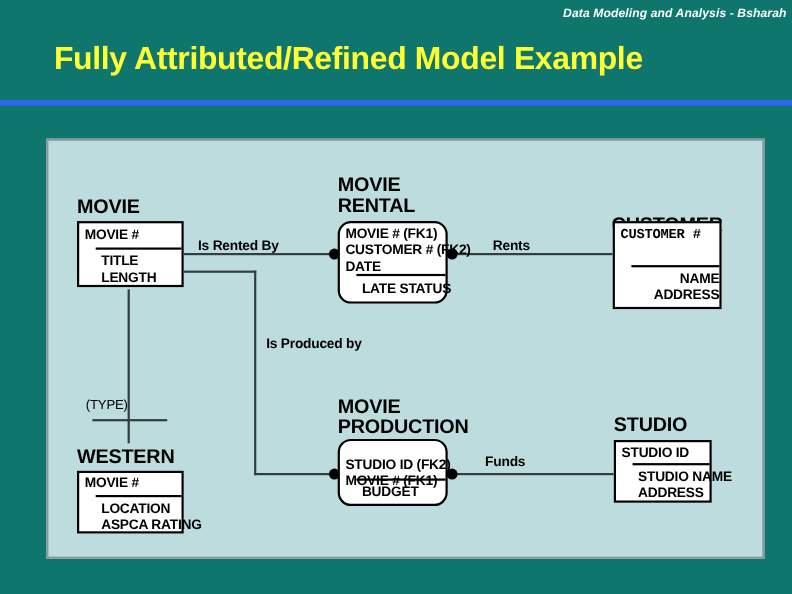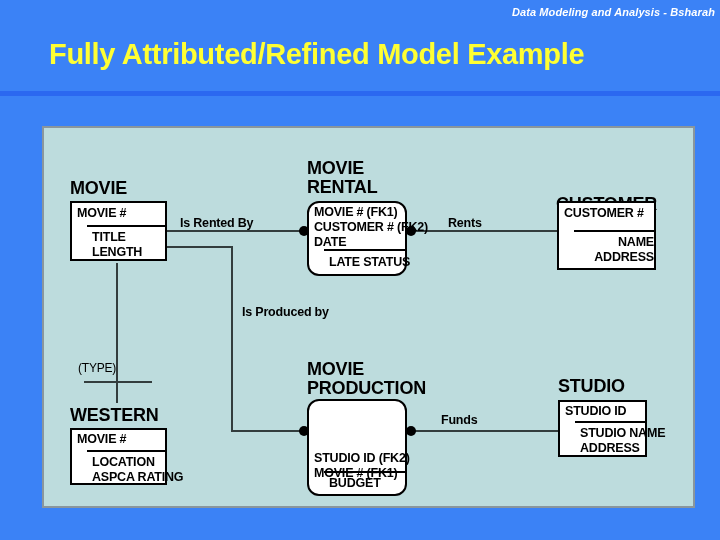--- a/index.html
+++ b/index.html
@@ -1,18 +1,18 @@
 <!DOCTYPE html>
 <html><head>
 <meta charset="utf-8">
 <style>
   html,body{margin:0;padding:0;background:#000;}
   #stage{
     position:relative;width:720px;height:540px;overflow:hidden;
-    background:#3b82f6;
+    background:#0f766e;
     font-family:"Liberation Sans", sans-serif;
     -webkit-font-smoothing:antialiased;
   }
 
   
   .credit{
     position:absolute;top:6px;right:5px;
     color:#ffffff;font-size:11px;font-weight:bold;font-style:italic;
     letter-spacing:0.1px;
   }
@@ -114,21 +114,21 @@
       <div class="cell-line">CUSTOMER # (FK2)</div>
       <div class="cell-line">DATE</div>
     </div>
     <div class="attrs" style="height:25px;padding-top:4px;">
       <div class="cell-line">LATE STATUS</div>
     </div>
   </div>
 
   <div class="ent-label" style="left:556px;top:179px;width:110px;margin-top:16px;">CUSTOMER</div>
   <div class="ent-box" style="left:557px;top:201px;width:99px;">
-    <div class="keys" style="height:27px;">
+    <div class="keys" style="height:38px;font-family:Liberation Mono, monospace;">
       <div class="cell-line">CUSTOMER #</div>
     </div>
     <div class="attrs" style="height:38px;text-align:right;">
       <div class="cell-line">NAME</div>
       <div class="cell-line">ADDRESS</div>
     </div>
   </div>
 
   <div class="ent-label" style="left:70px;top:406px;width:110px;">WESTERN</div>
   <div class="ent-box" style="left:70px;top:428px;width:97px;">
@@ -136,21 +136,21 @@
       <div class="cell-line">MOVIE #</div>
     </div>
     <div class="attrs" style="height:33px;">
       <div class="cell-line">LOCATION</div>
       <div class="cell-line">ASPCA RATING</div>
     </div>
   </div>
 
   <div class="ent-label" style="left:307px;top:360px;width:130px;">MOVIE PRODUCTION</div>
   <div class="ent-box rounded" style="left:307px;top:399px;width:100px;">
-    <div class="keys" style="height:34px;padding-top:14px;margin-top:36px;">
+    <div class="keys" style="height:34px;padding-top:14px;">
       <div class="cell-line">STUDIO ID (FK2)</div>
       <div class="cell-line">MOVIE # (FK1)</div>
     </div>
     <div class="attrs" style="height:23px;padding-top:3px;">
       <div class="cell-line">BUDGET</div>
     </div>
   </div>
 
   <div class="ent-label" style="left:558px;top:377px;width:100px;">STUDIO</div>
   <div class="ent-box" style="left:558px;top:400px;width:89px;">

